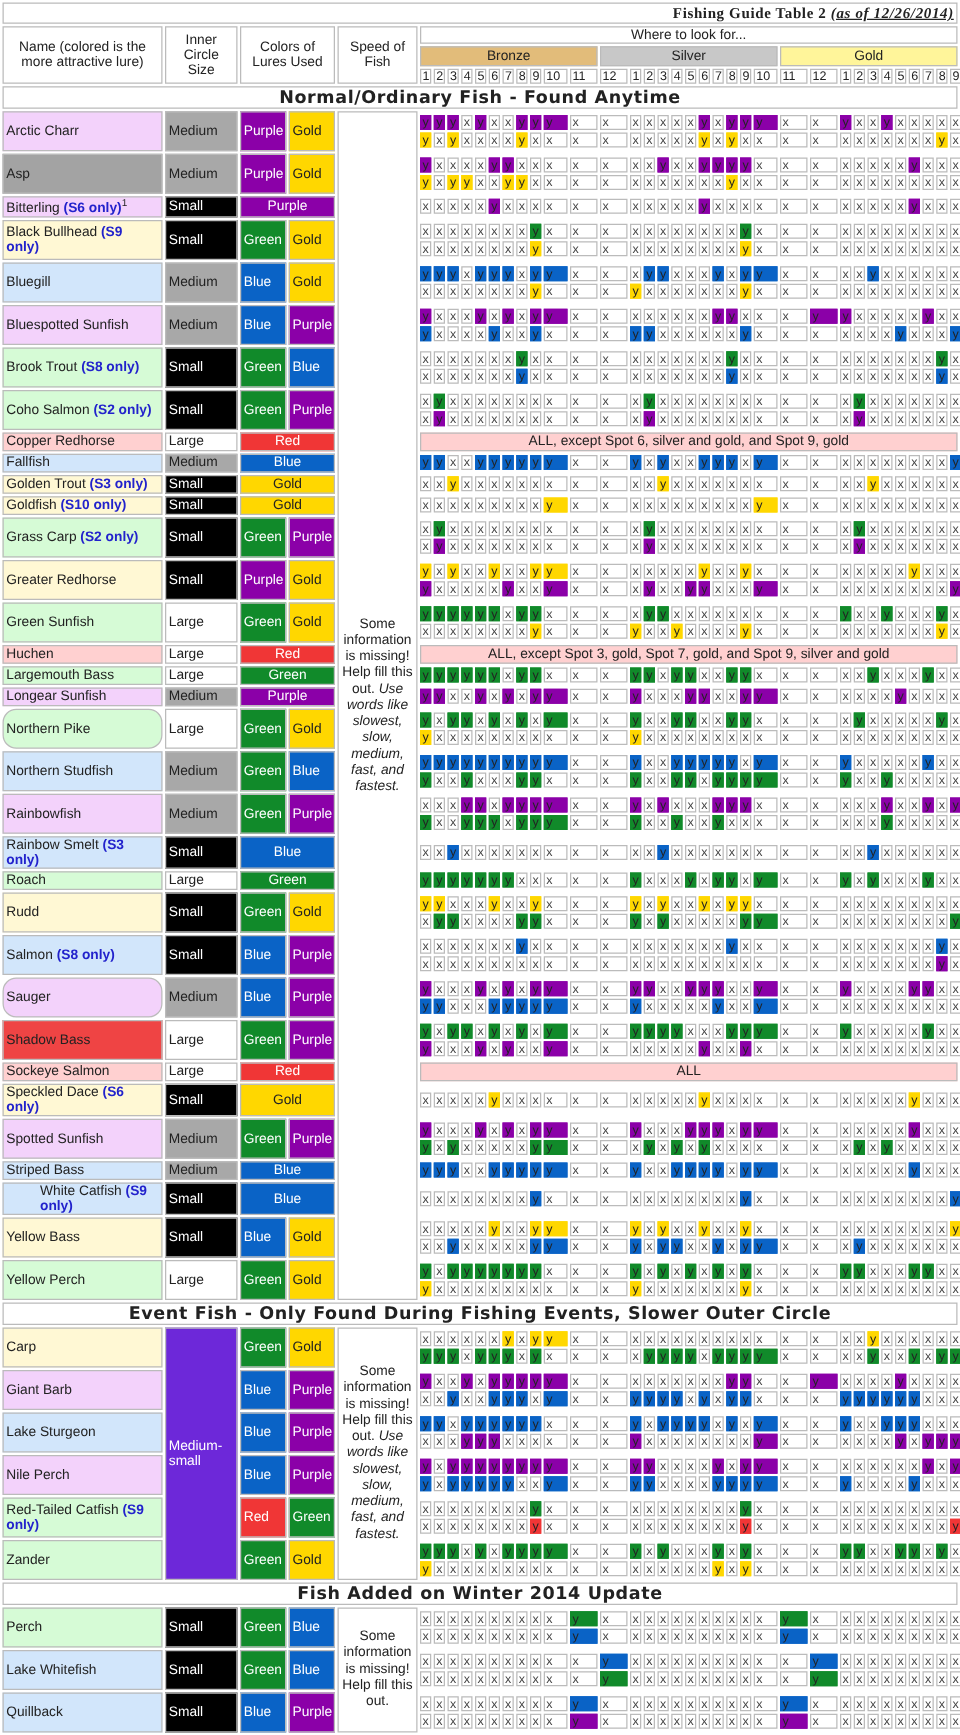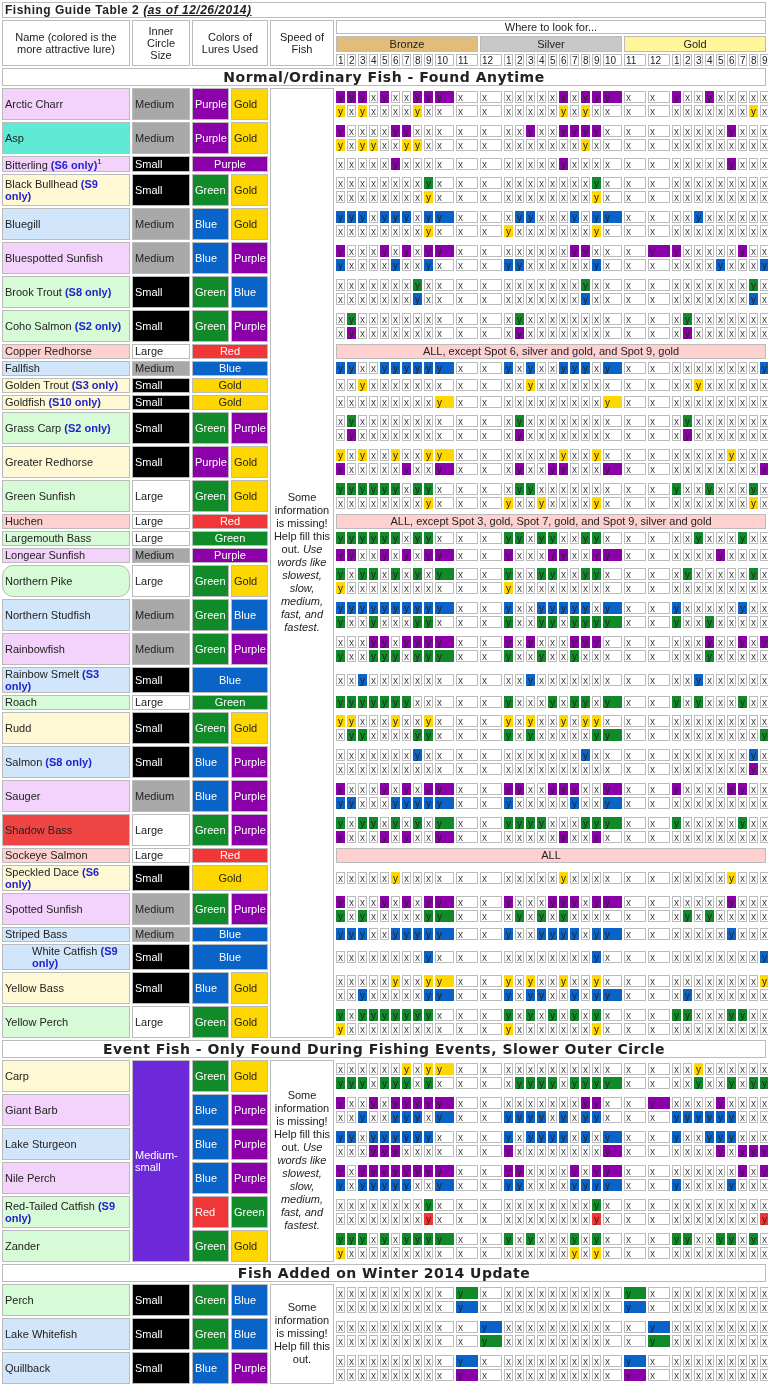--- a/index.html
+++ b/index.html
@@ -1,19 +1,19 @@
 <!DOCTYPE html>
 <html><head>
 <meta charset="utf-8">
 <style>
   html,body{margin:0;padding:0;background:#fff;}
   body{width:768px;height:1388px;overflow:hidden;font-family:"Liberation Sans",sans-serif;font-size:11px;color:#222;}
   table.main{border-collapse:separate;border-spacing:2px;width:768px;table-layout:fixed;margin:0;}
   table.main td{border:1px solid #bbb;padding:0 2px;vertical-align:middle;}
-  .title{text-align:left;font-weight:bold;font-size:12px;letter-spacing:0.5px;height:14px;font-family:Liberation Sans, sans-serif;}
+  .title{text-align:right;font-weight:bold;font-size:12px;letter-spacing:0.5px;height:14px;font-family:Liberation Serif, serif;}
   .title u{font-style:italic;}
   .hdr{text-align:center;font-size:11px;}
   .section{text-align:center;font-weight:bold;font-size:14px;letter-spacing:0.5px;height:14px;font-family:"DejaVu Sans",sans-serif;}
   .name{font-size:11px;}
   .only{color:#2222cc;font-weight:bold;}
   .size{font-size:11px;}
   .lure{font-size:11px;}
   .speed{text-align:center;font-size:11px;line-height:13px;background:#fff;}
   .speed i{font-style:italic;}
   .gridcell{padding:0 !important;border:none !important;}
@@ -183,21 +183,21 @@
               <div class="g">x</div>
               <div class="g">x</div>
               <div class="g">x</div>
               <div class="g gY">y</div>
               <div class="g">x</div>
             </div>
           </div>
         </td>
       </tr>
       <tr>
-        <td class="name" style="background: #5eead4; height: 30px;">Asp </td>
+        <td class="name" style="background: #a3a3a3; height: 30px;">Asp </td>
         <td class="size" style="background: rgb(168, 168, 168); color: rgb(34, 34, 34);">Medium</td>
         <td class="lure" style="background: rgb(139, 0, 168); color: rgb(255, 255, 255);">Purple</td>
         <td class="lure" style="background: rgb(255, 215, 0); color: rgb(34, 34, 34);">Gold</td>
         <td class="gridcell">
           <div class="rowgroup">
             <div class="grid">
               <div class="g gP">y</div>
               <div class="g">x</div>
               <div class="g">x</div>
               <div class="g">x</div>
@@ -1667,21 +1667,21 @@
               <div class="g">x</div>
               <div class="g">x</div>
               <div class="g">x</div>
               <div class="g gP">y</div>
               <div class="g">x</div>
             </div>
           </div>
         </td>
       </tr>
       <tr>
-        <td class="name" style="background: rgb(243, 210, 251); height: 30px;">Sauger </td>
+        <td class="name" style="background: rgb(243, 210, 251); height: 30px; border-radius: 11px;">Sauger </td>
         <td class="size" style="background: rgb(168, 168, 168); color: rgb(34, 34, 34);">Medium</td>
         <td class="lure" style="background: rgb(10, 99, 198); color: rgb(255, 255, 255);">Blue</td>
         <td class="lure" style="background: rgb(139, 0, 168); color: rgb(255, 255, 255);">Purple</td>
         <td class="gridcell">
           <div class="rowgroup">
             <div class="grid">
               <div class="g gP">y</div>
               <div class="g">x</div>
               <div class="g">x</div>
               <div class="g">x</div>

